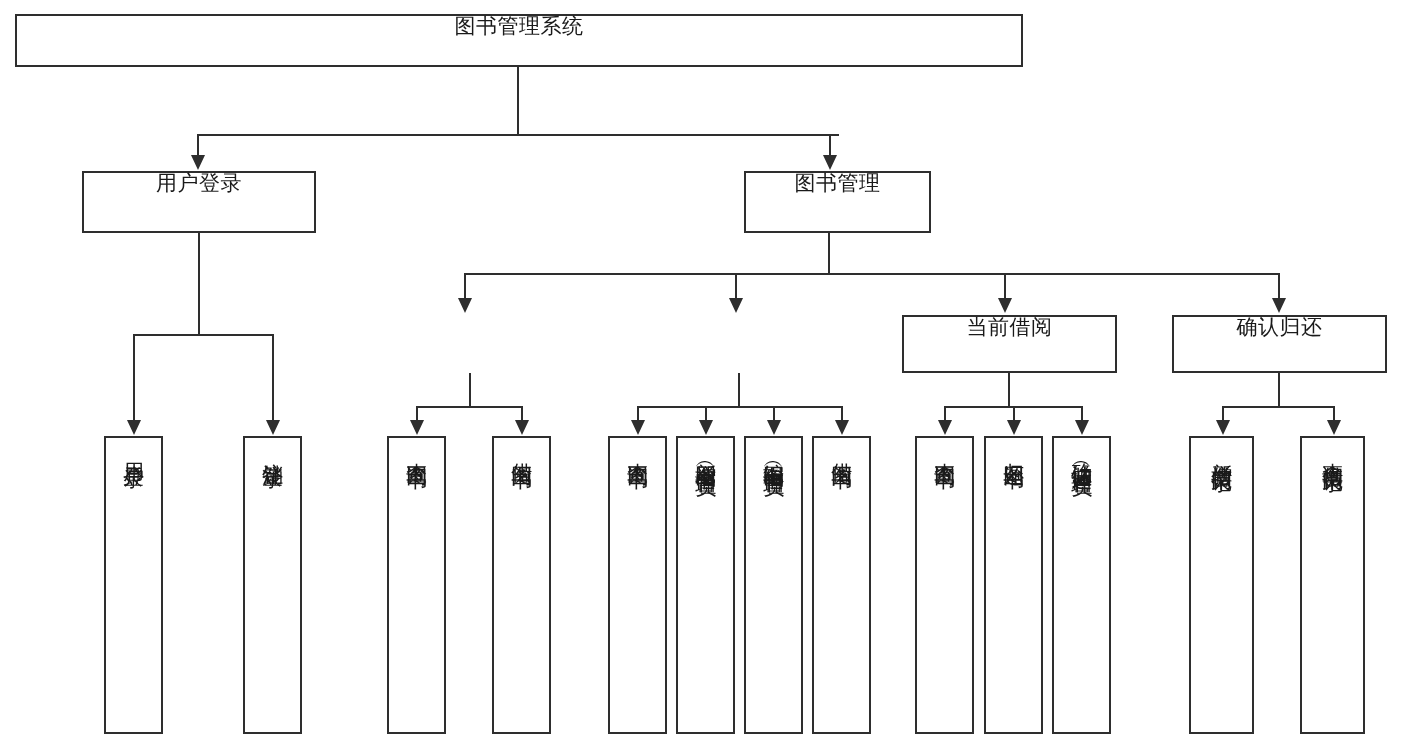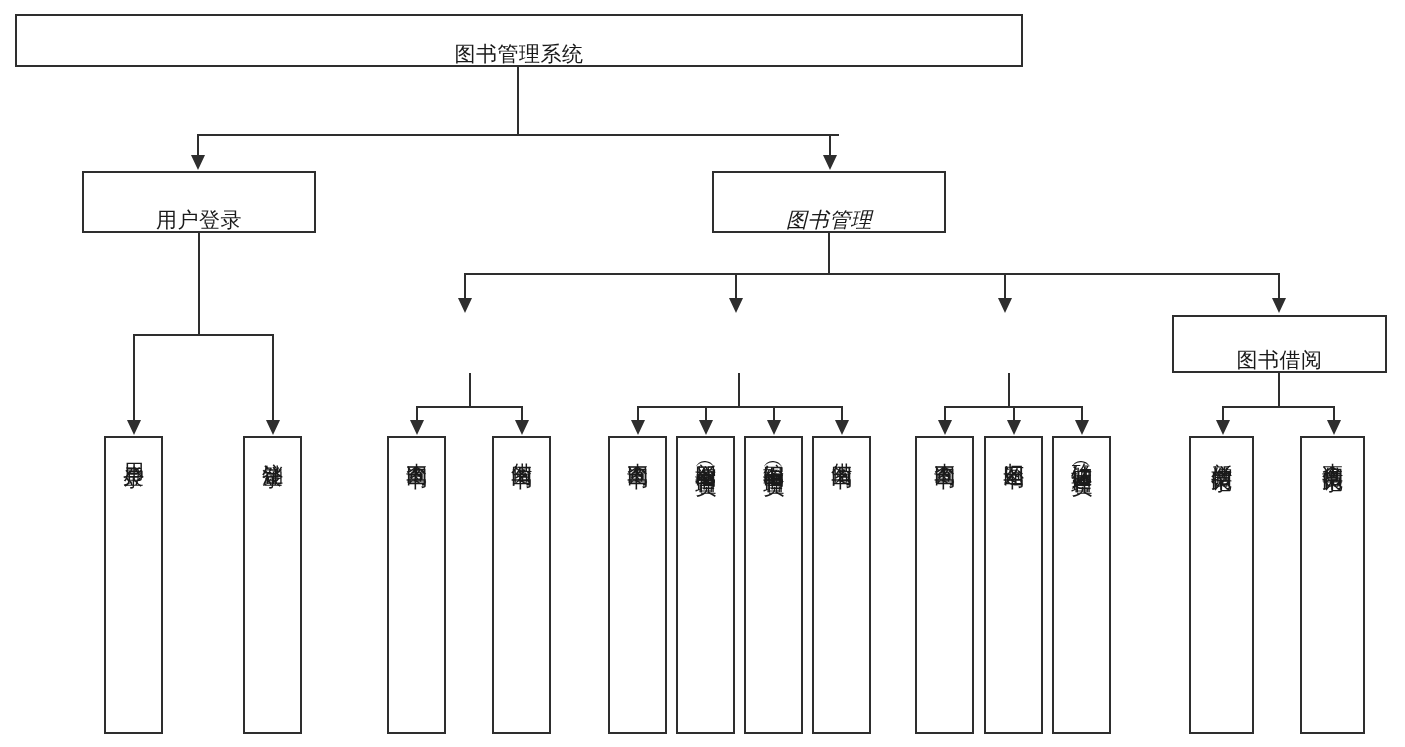--- a/index.html
+++ b/index.html
@@ -17,21 +17,21 @@
     background: #ffffff;
     overflow: hidden;
   }
   
   .node {
     position: absolute;
     box-sizing: border-box;
     background: #ffffff;
     border: 2.4px solid #2e2e2e;
     display: flex;
-    align-items: flex-end;
+    align-items: flex-start;
     justify-content: center;
     color: #1a1a1a;
   }
   .node .lbl {
     display: block;
     white-space: nowrap;
     letter-spacing: 0.5px;
   }
   
   .node.h .lbl {
@@ -93,21 +93,21 @@
   <div class="hline" style="left:197px; top:134px; width:642px;"></div>
   <div class="vline" style="left:197px; top:134px; height:22px;"></div>
   <div class="arrow" style="left:191px; top:155px;"></div>
   <div class="vline" style="left:829px; top:134px; height:22px;"></div>
   <div class="arrow" style="left:823px; top:155px;"></div>
 
   <div class="node h" style="left:82px; top:171px; width:234px; height:62px;">
     <span class="lbl">用户登录</span>
   </div>
 
-  <div class="node h" style="left:712px; top:171px; width:234px; height:62px;font-style:italic;">
+  <div class="node h" style="left:744px; top:171px; width:187px; height:62px;">
     <span class="lbl">图书管理</span>
   </div>
 
   <div class="vline" style="left:198px; top:233px; height:103px;"></div>
   <div class="hline" style="left:133px; top:334px; width:141px;"></div>
   <div class="vline" style="left:133px; top:334px; height:87px;"></div>
   <div class="arrow" style="left:127px; top:420px;"></div>
   <div class="vline" style="left:272px; top:334px; height:87px;"></div>
   <div class="arrow" style="left:266px; top:420px;"></div>
 
@@ -117,23 +117,26 @@
   <div class="arrow" style="left:458px; top:298px;"></div>
   <div class="vline" style="left:735px; top:273px; height:27px;"></div>
   <div class="arrow" style="left:729px; top:298px;"></div>
   <div class="vline" style="left:1004px; top:273px; height:27px;"></div>
   <div class="arrow" style="left:998px; top:298px;"></div>
   <div class="vline" style="left:1278px; top:273px; height:27px;"></div>
   <div class="arrow" style="left:1272px; top:298px;"></div>
 
 
 
+  <div class="node h" style="left:902px; top:315px; width:215px; height:58px;">
+    <span class="lbl">当前借阅</span>
+  </div>
 
   <div class="node h" style="left:1172px; top:315px; width:215px; height:58px;">
-    <span class="lbl">图书借阅</span>
+    <span class="lbl">确认归还</span>
   </div>
 
   <div class="vline" style="left:469px; top:373px; height:35px;"></div>
   <div class="hline" style="left:416px; top:406px; width:107px;"></div>
   <div class="vline" style="left:416px; top:406px; height:15px;"></div>
   <div class="arrow" style="left:410px; top:420px;"></div>
   <div class="vline" style="left:521px; top:406px; height:15px;"></div>
   <div class="arrow" style="left:515px; top:420px;"></div>
 
   <div class="vline" style="left:738px; top:373px; height:35px;"></div>

